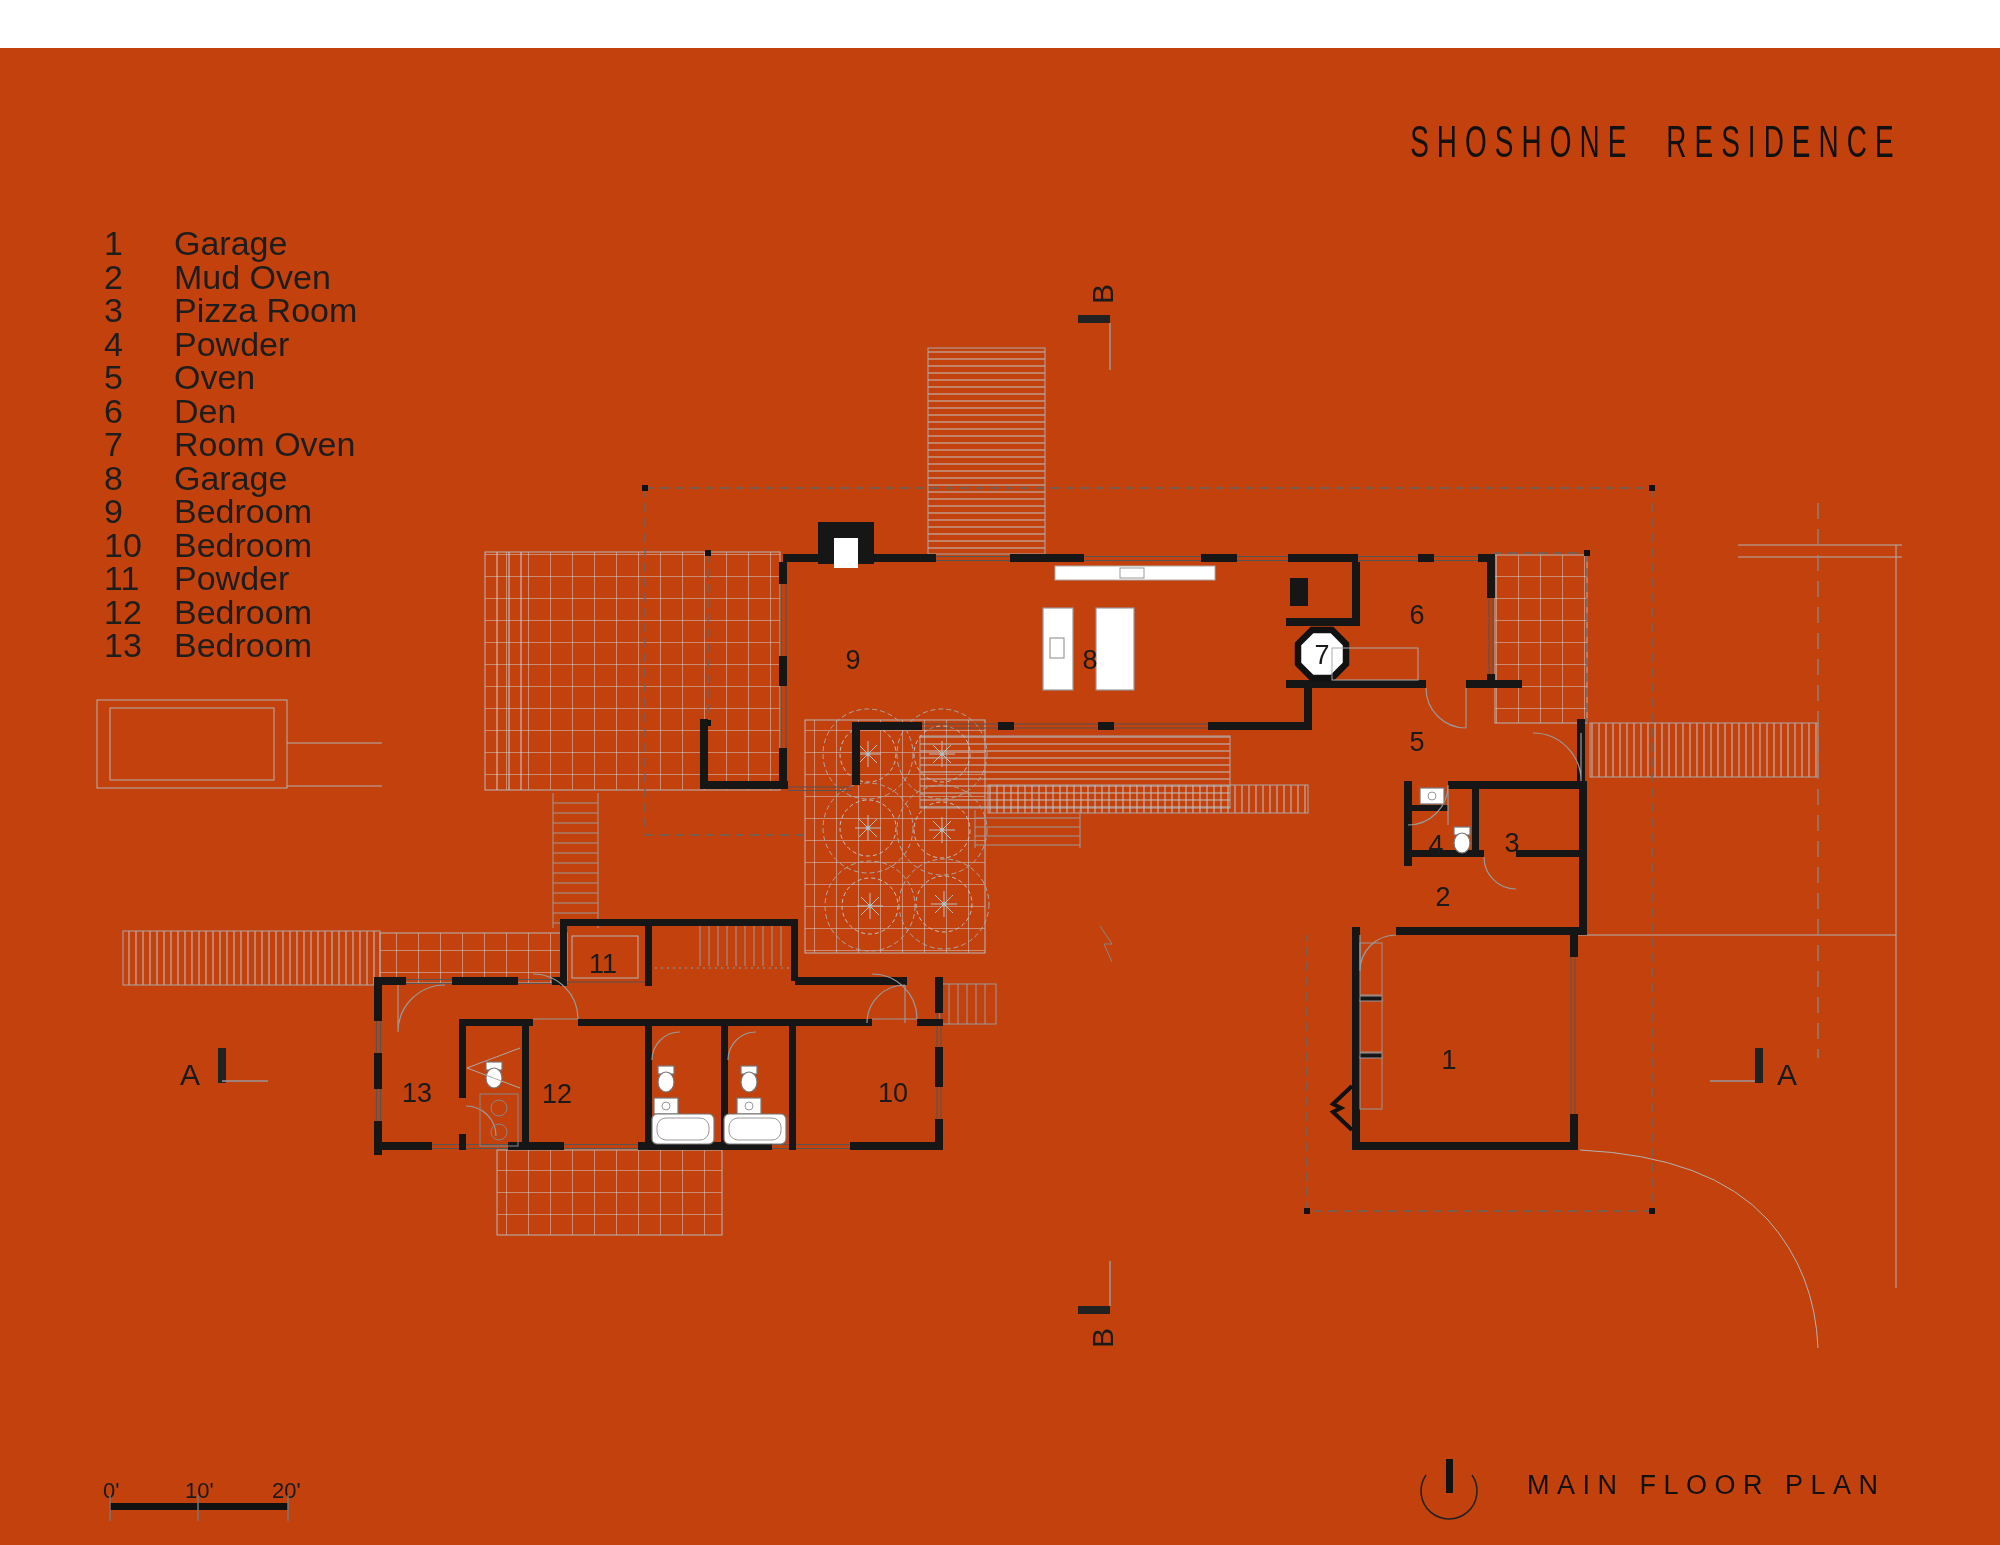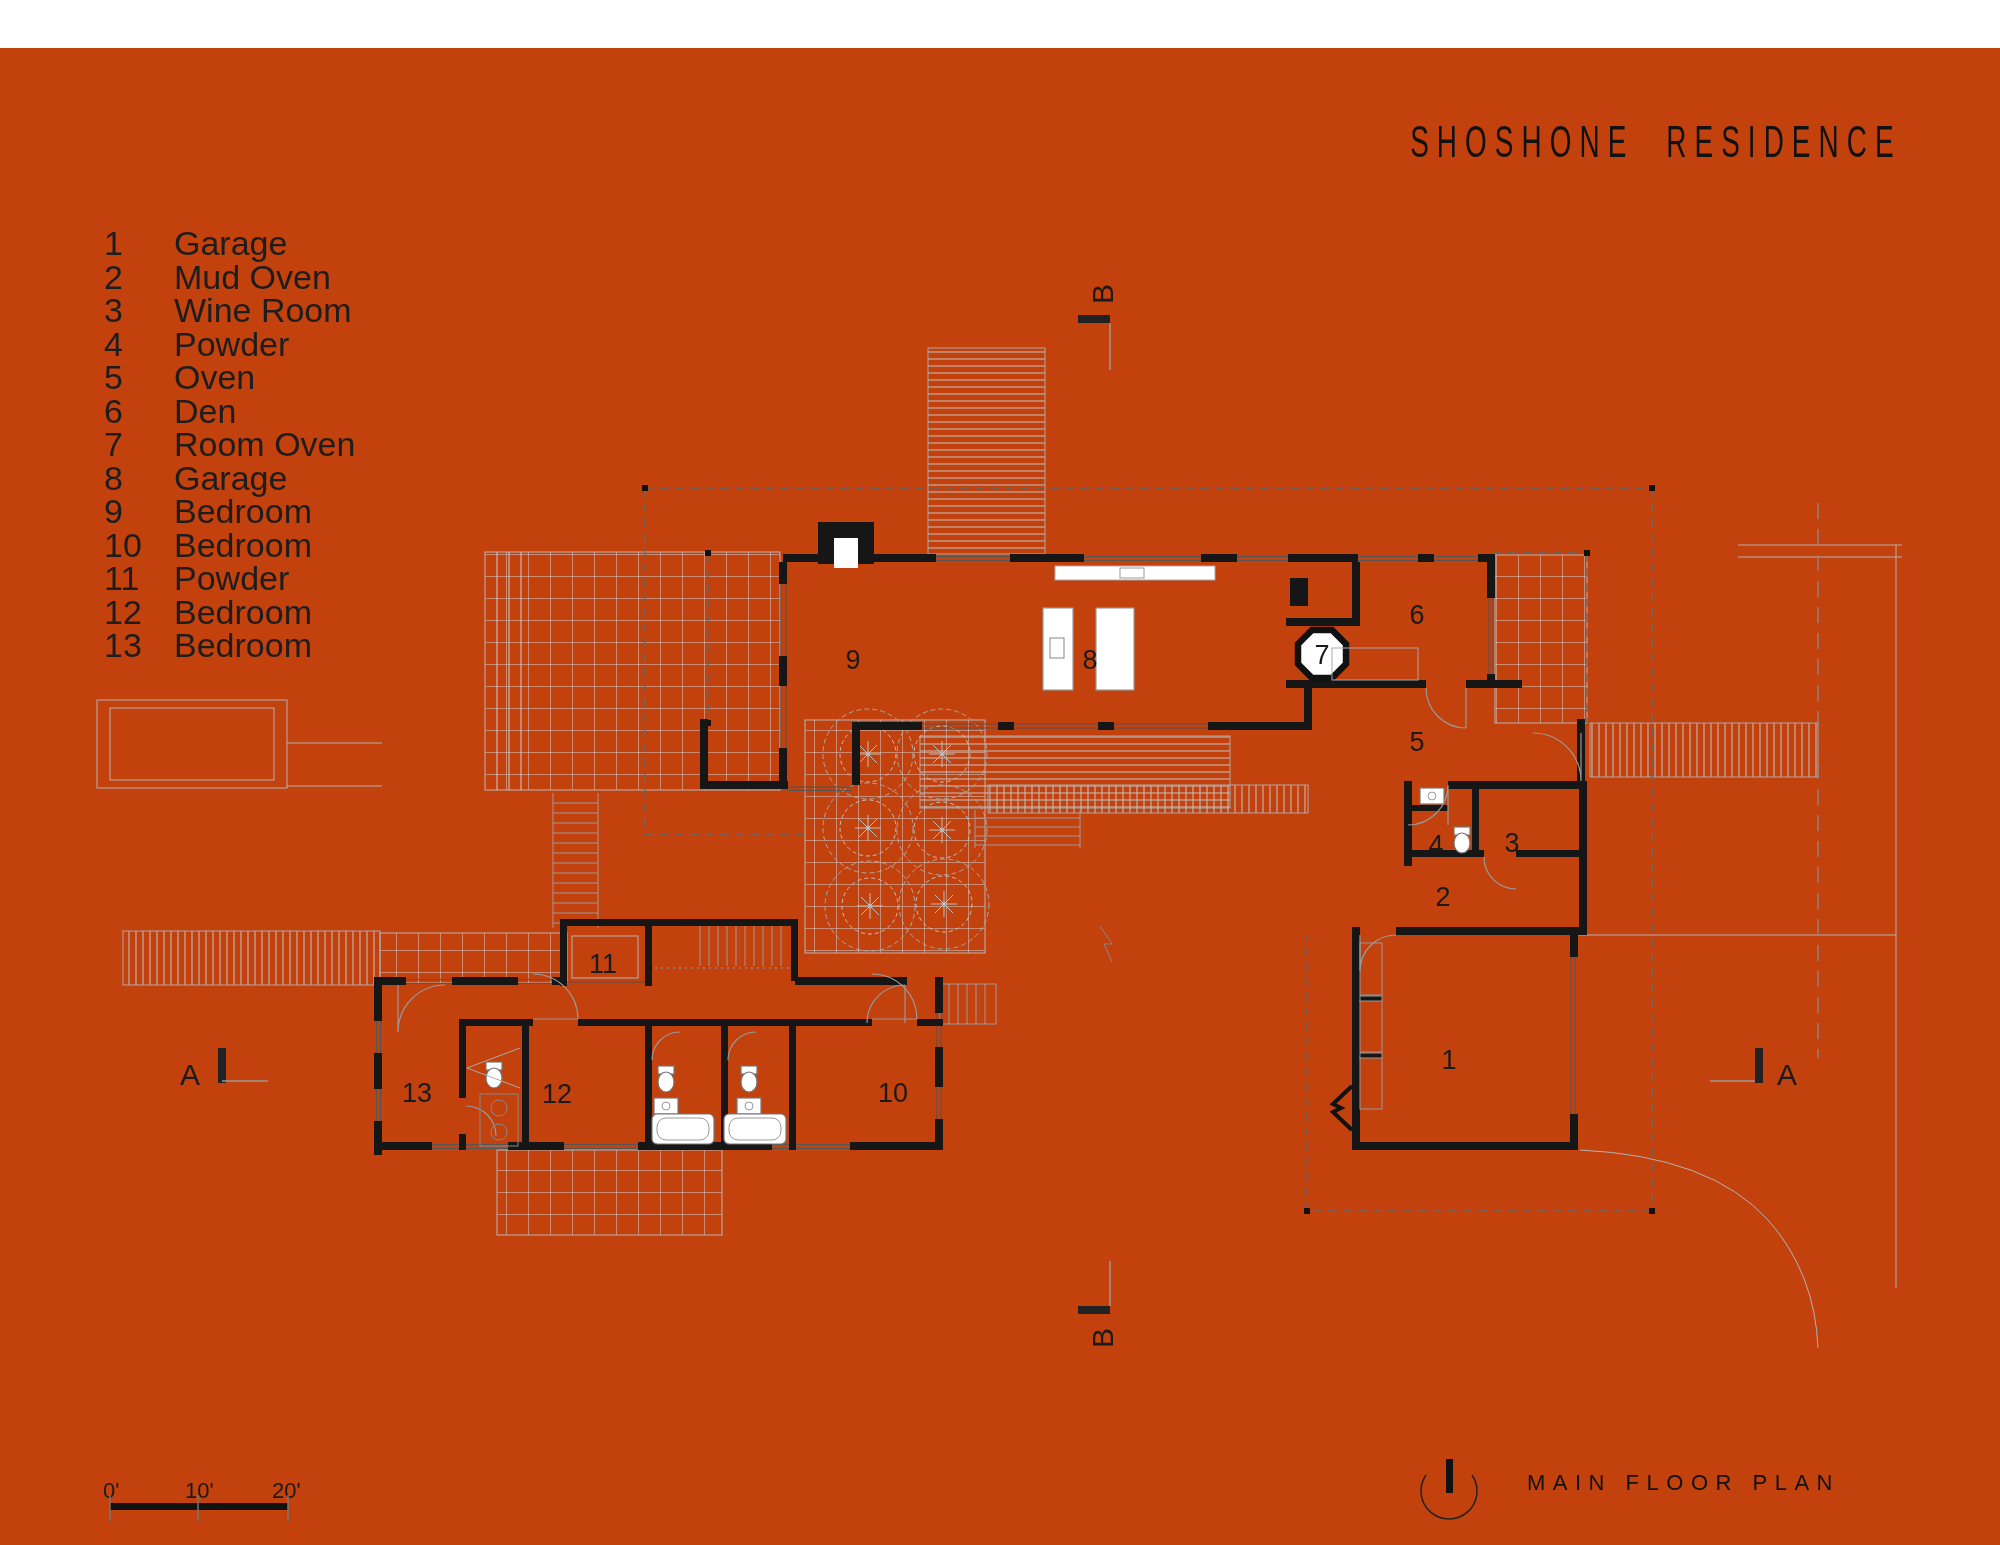--- a/index.html
+++ b/index.html
@@ -4,39 +4,39 @@
 <style>
   html,body{margin:0;padding:0;background:#fff;}
   .sheet{position:relative;width:2000px;height:1545px;background:#c2410c;overflow:hidden;
          font-family:"Liberation Sans",sans-serif;color:#1a1a1a;margin-top:48px;}
   .title{position:absolute;top:68px;right:98px;font-size:45px;font-weight:400;
          letter-spacing:13px;word-spacing:26px;white-space:nowrap;color:#111;
          transform:scaleX(.62);transform-origin:100% 50%;}
   .legend{position:absolute;left:104px;top:179px;font-size:34px;color:#1d1d1d;}
   .lg-row{line-height:33.5px;white-space:nowrap;}
   .lg-num{display:inline-block;width:70px;}
-  .plan-title{position:absolute;left:1527px;top:1422px;font-size:22px;letter-spacing:7.5px;
+  .plan-title{position:absolute;left:1527px;top:1422px;font-size:27px;letter-spacing:7.5px;
               white-space:nowrap;color:#111;}
   svg{position:absolute;left:0;top:0;}
   text{font-family:"Liberation Sans",sans-serif;fill:#1a1a1a;}
   .roomlabel{font-size:27px;}
   .seclabel{font-size:30px;}
   .scalelabel{font-size:22px;}
 </style>
 </head>
 <body>
 
 <div class="sheet">
 
   <div class="title">SHOSHONE RESIDENCE</div>
 
   <div class="legend">
     <div class="lg-row"><span class="lg-num">1</span><span>Garage</span></div>
     <div class="lg-row"><span class="lg-num">2</span><span>Mud Oven</span></div>
-    <div class="lg-row"><span class="lg-num">3</span><span>Wine Room</span></div>
+    <div class="lg-row"><span class="lg-num">3</span><span>Pizza Room</span></div>
     <div class="lg-row"><span class="lg-num">4</span><span>Powder</span></div>
     <div class="lg-row"><span class="lg-num">5</span><span>Oven</span></div>
     <div class="lg-row"><span class="lg-num">6</span><span>Den</span></div>
     <div class="lg-row"><span class="lg-num">7</span><span>Room Oven</span></div>
     <div class="lg-row"><span class="lg-num">8</span><span>Garage</span></div>
     <div class="lg-row"><span class="lg-num">9</span><span>Bedroom</span></div>
     <div class="lg-row"><span class="lg-num">10</span><span>Bedroom</span></div>
     <div class="lg-row"><span class="lg-num">11</span><span>Powder</span></div>
     <div class="lg-row"><span class="lg-num">12</span><span>Bedroom</span></div>
     <div class="lg-row"><span class="lg-num">13</span><span>Bedroom</span></div>

